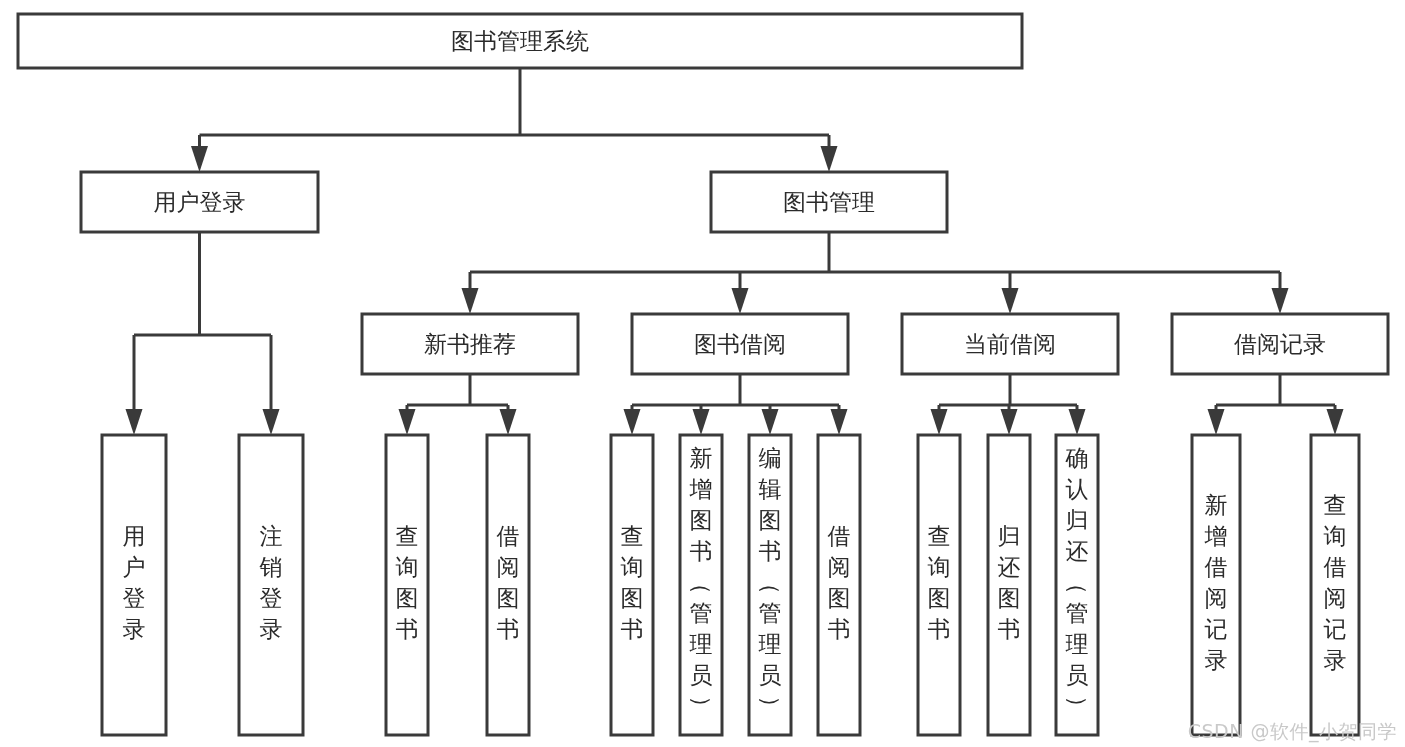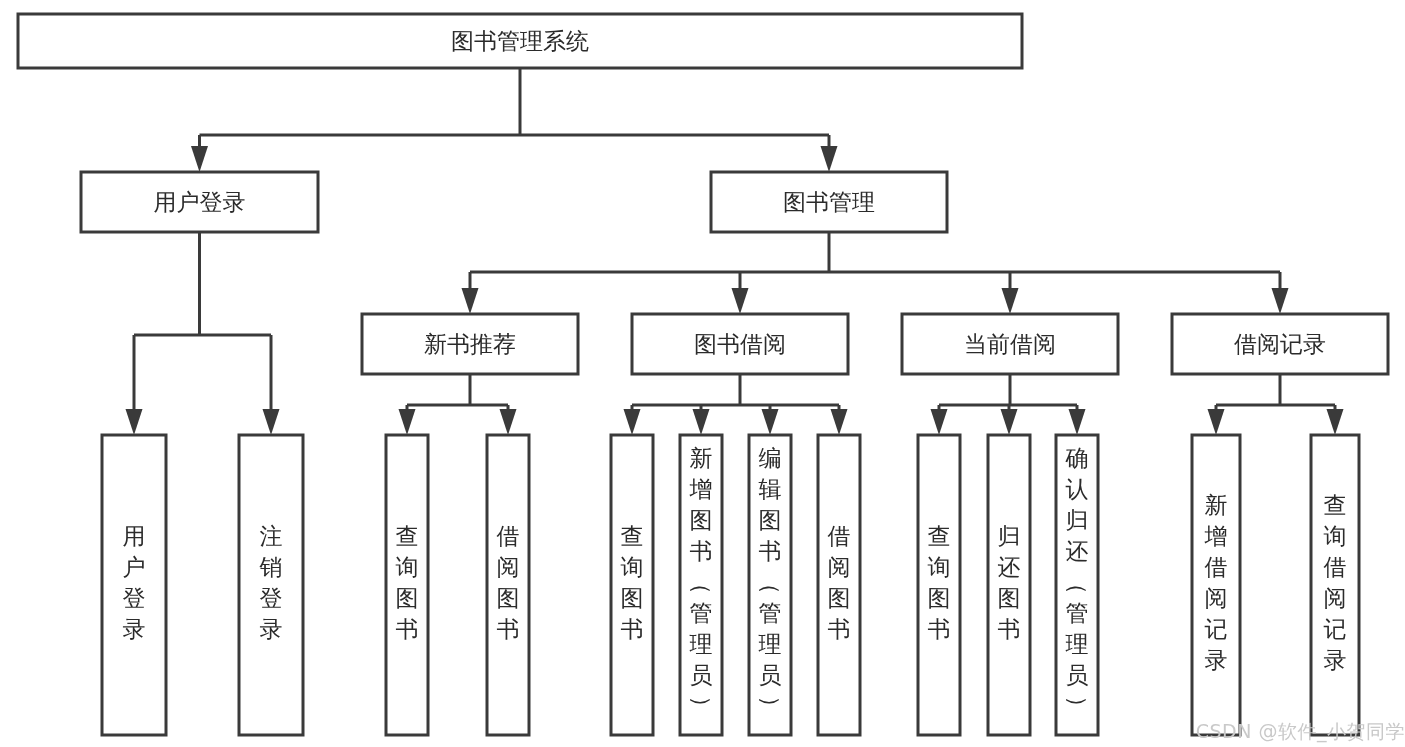--- a/index.html
+++ b/index.html
@@ -52,21 +52,21 @@
     white-space: pre;
   }
   .node-label-v {
     font-family: "DejaVu Sans", "Liberation Sans", sans-serif;
     font-size: 23px;
     fill: #2b2b2b;
     text-anchor: middle;
   }
   .watermark-text {
     position: absolute;
-    right: 0;
+    right: 8px;
     bottom: 2px;
     font-family: "DejaVu Sans", "Liberation Sans", sans-serif;
     font-size: 19px;
     color: #c9c9c9;
     letter-spacing: 0.5px;
     user-select: none;
     pointer-events: none;
     white-space: nowrap;
   }
 </style>

